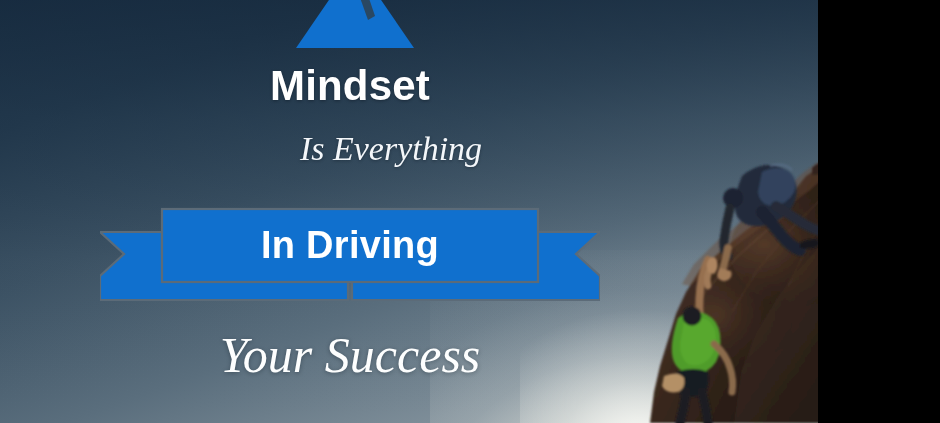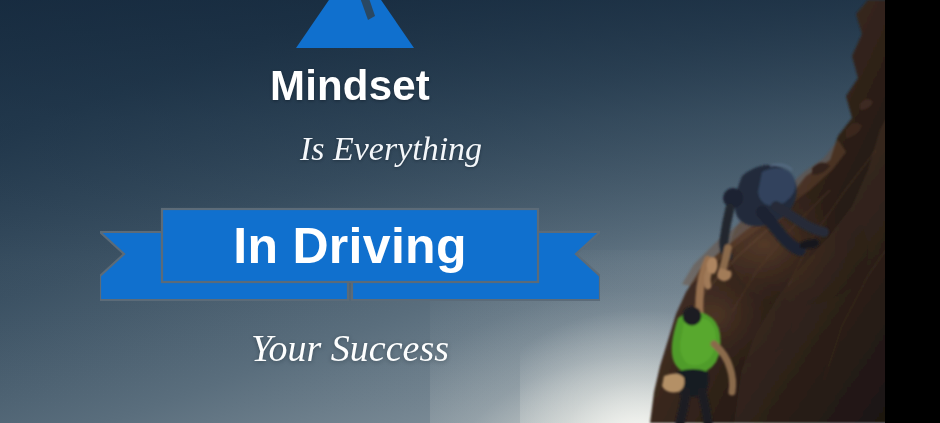--- a/index.html
+++ b/index.html
@@ -2,21 +2,21 @@
 <html><head>
 <meta charset="utf-8">
 <style>
   html, body {
     margin: 0;
     padding: 0;
     background: #000;
   }
   #banner {
     position: relative;
-    width: 885px;
+    width: 818px;
     height: 423px;
     overflow: hidden;
     font-family: "Liberation Sans", sans-serif;
   }
 
   
   .sky-base {
     position: absolute;
     inset: 0;
     background: linear-gradient(160deg,
@@ -111,21 +111,21 @@
     padding-left: 41px;
   }
   .title-last {
     position: absolute;
     left: 0;
     top: 326px;
     width: 700px;
     text-align: center;
     font-family: "Liberation Serif", serif;
     font-style: italic;
-    font-size: 38px;
+    font-size: 50px;
     color: #fdfefe;
     text-shadow: 0 1px 4px rgba(10,20,30,0.35);
   }
 
   
   .ribbon {
     position: absolute;
     left: 100px;
     top: 200px;
     width: 500px;
@@ -133,21 +133,21 @@
   }
   .ribbon-label {
     position: absolute;
     left: 162px;
     top: 209px;
     width: 376px;
     height: 73px;
     display: flex;
     align-items: center;
     justify-content: center;
-    font-size: 50px;
+    font-size: 38px;
     font-weight: bold;
     color: #ffffff;
     letter-spacing: 0.3px;
   }
 </style>
 </head>
 <body>
 
 <div id="banner">
 

